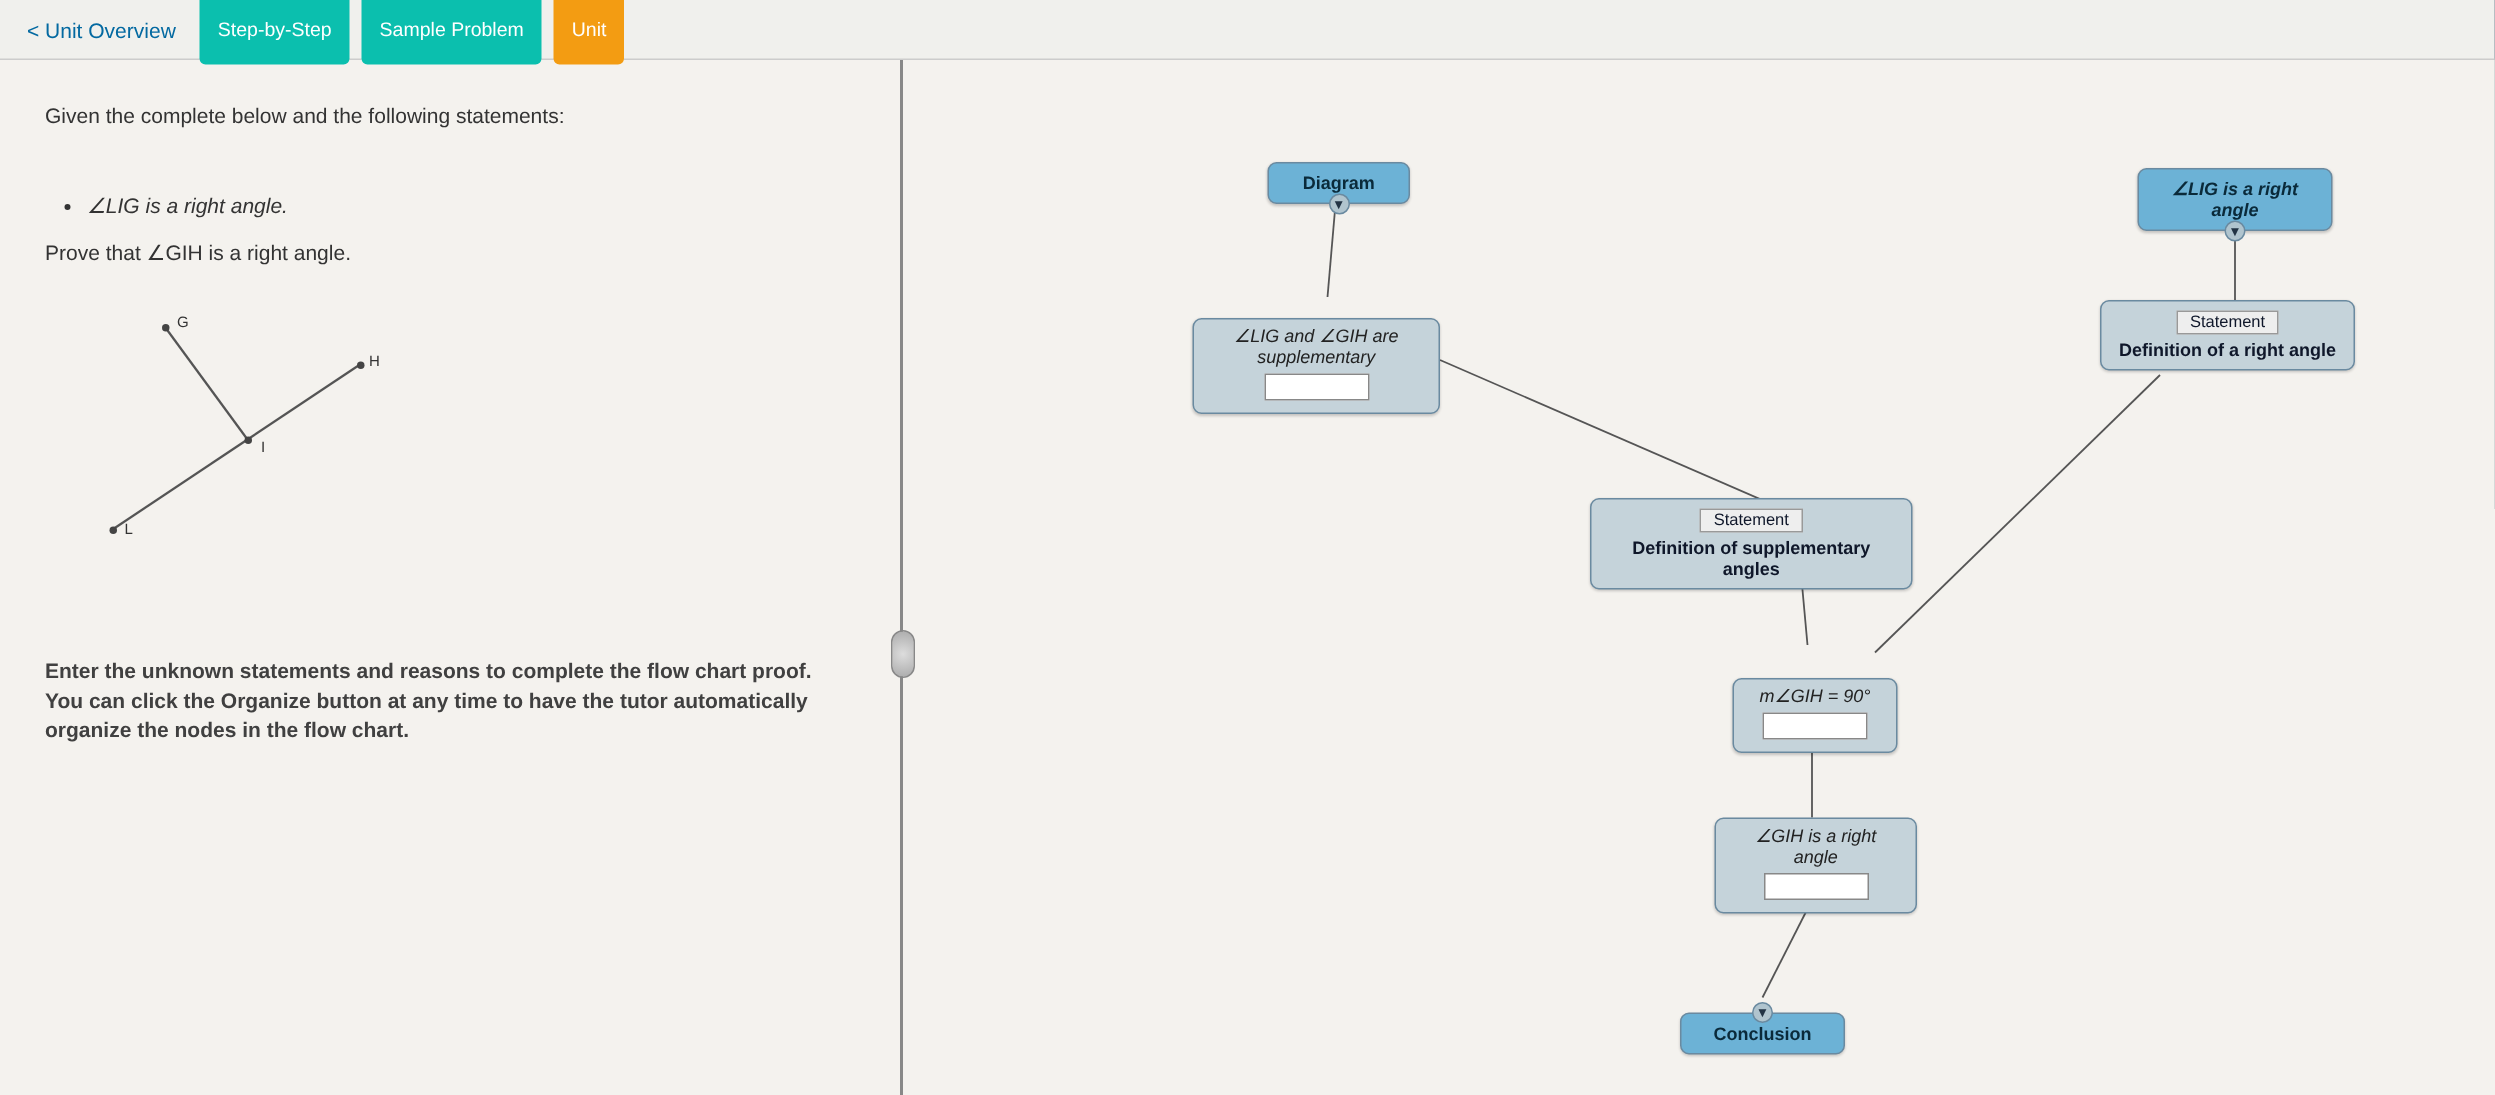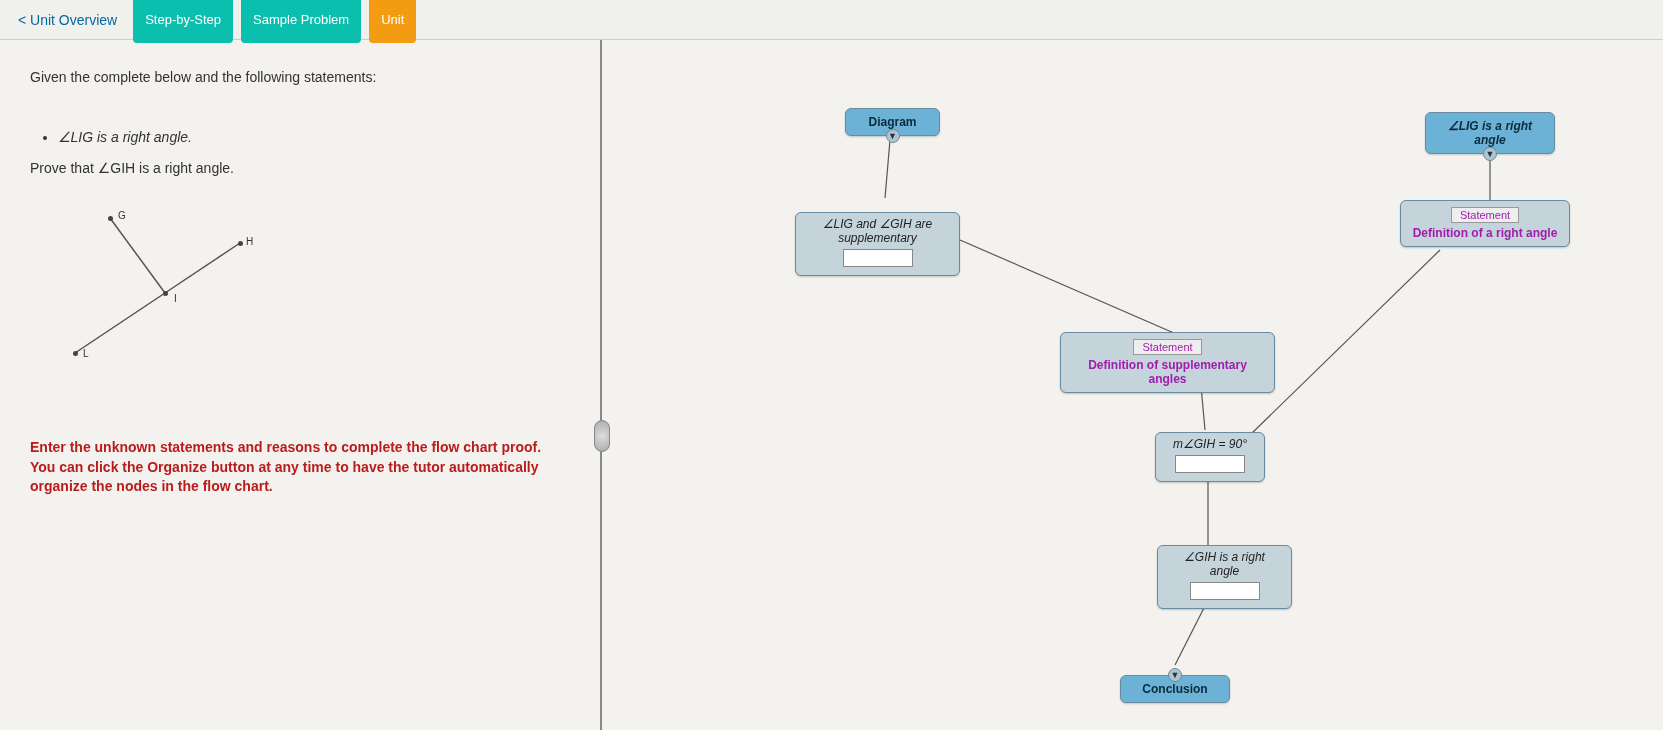--- a/index.html
+++ b/index.html
@@ -57,21 +57,21 @@
   .left-panel li { list-style: disc; font-style: italic; margin-top: 41px; }
   .angle { font-style: italic; }
   .diagram-area {
     margin: 20px 0 60px 20px;
     position: relative;
     width: 220px;
     height: 180px;
   }
   .instructions {
     font-weight: bold;
-    color: #b91c1c;
+    color: #404040;
     line-height: 1.4;
     max-width: 540px;
   }
   .divider {
     position: absolute;
     left: 600px;
     top: 0;
     bottom: 0;
     width: 2px;
     background: #888;
@@ -114,21 +114,21 @@
   .node-input input {
     width: 70px;
     height: 18px;
     border: 1px solid #888;
     background:#fff;
     padding:1px 3px;
     font-size:11px;
   }
   .node-box {
     background:#c5d3da;
-    color:#a21caf;
+    color:#0f172a;
     padding:6px 10px;
   }
   .node-box .stmt-btn {
     display:inline-block;
     background:#eee;
     border:1px solid #999;
     padding:1px 8px;
     font-size:11px;
     margin-bottom:3px;
     cursor:pointer;
@@ -226,26 +226,26 @@
     <div class="node node-box" style="left:800px; top:160px; width:170px;">
       <span class="stmt-btn">Statement</span><br>
       <span class="reason">Definition of a right angle</span>
     </div>
 
     <div class="node node-box" style="left:460px; top:292px; width:215px;">
       <span class="stmt-btn">Statement</span><br>
       <span class="reason">Definition of supplementary angles</span>
     </div>
 
-    <div class="node node-input" style="left:555px; top:392px; width:110px;">
+    <div class="node node-input" style="left:555px; top:412px; width:110px;">
       <span class="label">m∠GIH = 90°</span>
       <input type="text" style="">
     </div>
 
-    <div class="node node-input" style="left:557px; top:505px; width:135px;">
+    <div class="node node-input" style="left:543px; top:505px; width:135px;">
       <span class="label">∠GIH is a right angle</span>
       <input type="text" style="">
     </div>
 
     <div class="node node-blue" style="left:520px; top:635px; width:110px;">
       <div class="down-arrow" style="bottom:auto;top:-8px;">▼</div>
       <span>Conclusion</span>
     </div>
 
   </div>

